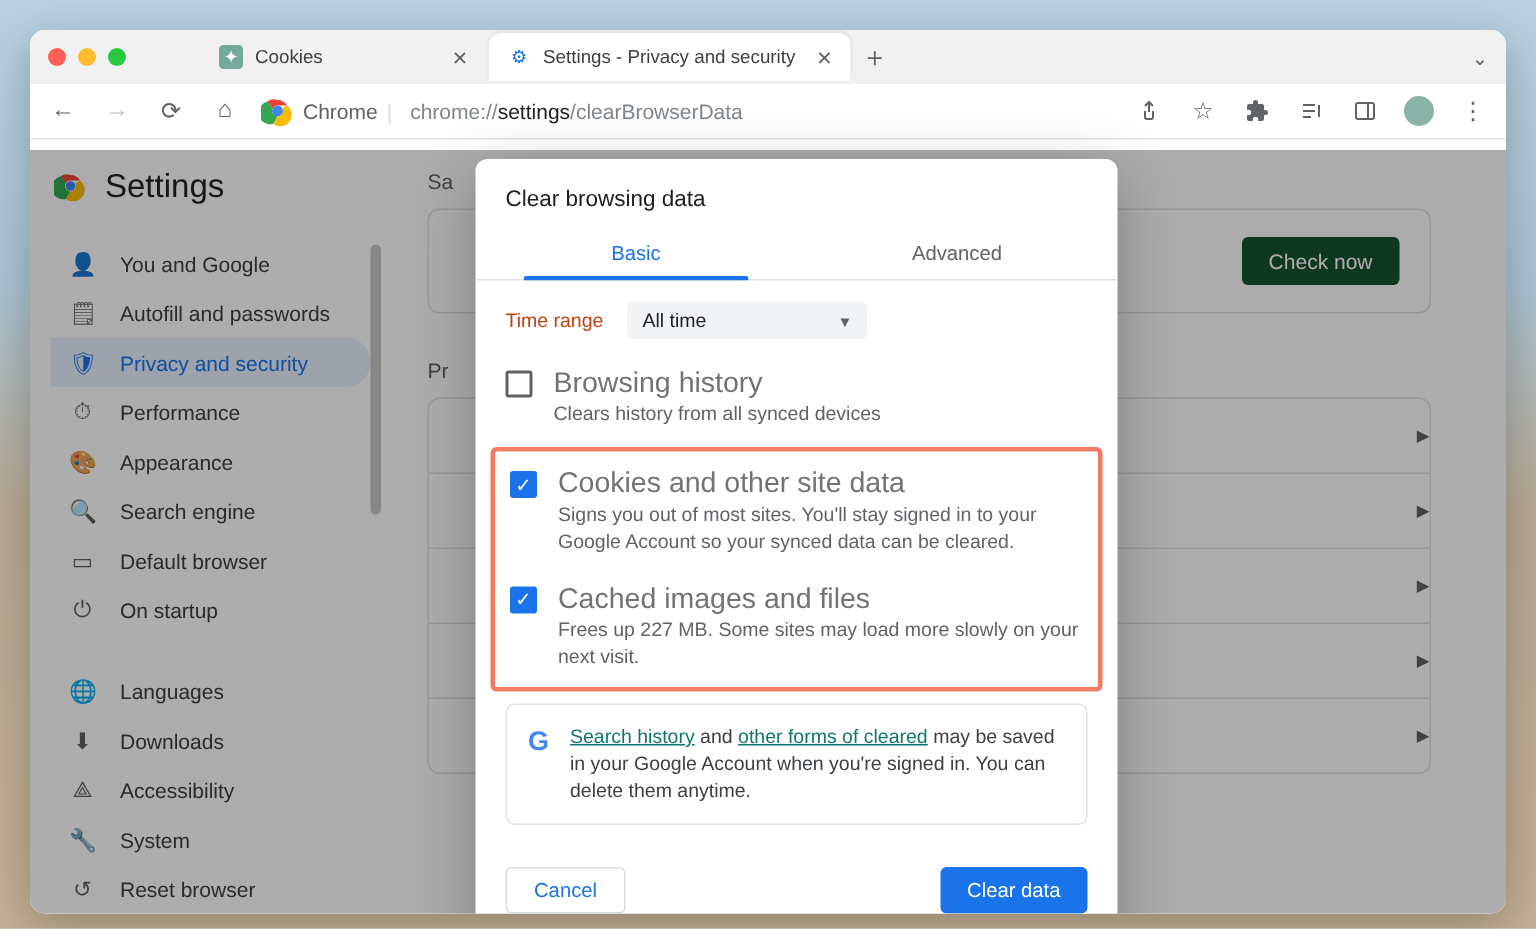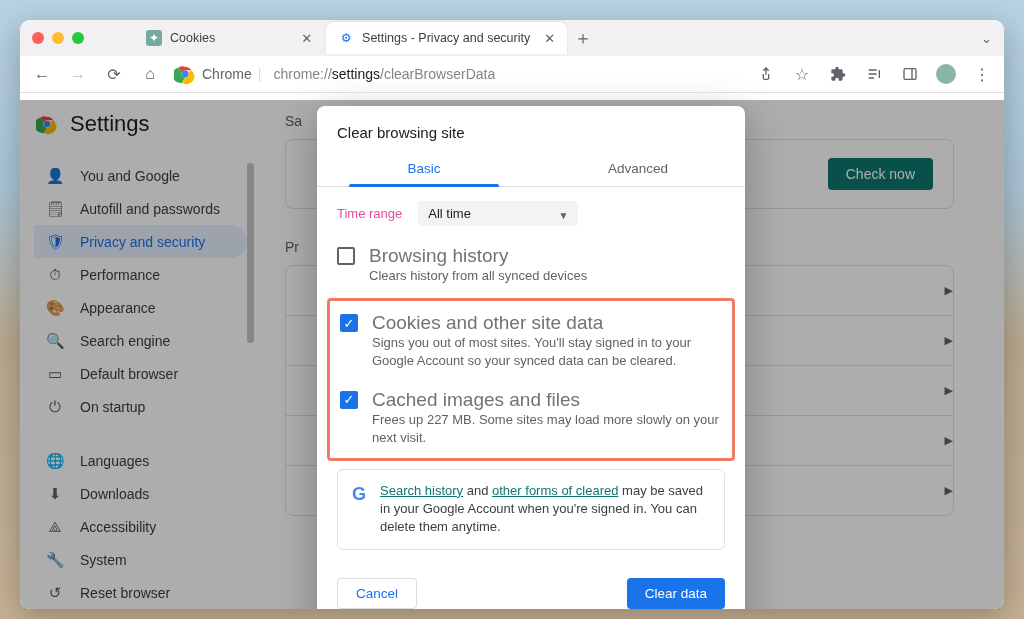--- a/index.html
+++ b/index.html
@@ -39,40 +39,40 @@
 .chrome-logo-s { width: 22px; height: 22px; }
 .s-title { font-size: 22px; font-weight: 500; color: #202124; }
 .s-nav { display: flex; flex-direction: column; }
 .s-nav-item { display: flex; align-items: center; gap: 16px; height: 33px; padding: 0 12px; font-size: 14px; color: #3c4043; border-radius: 0 20px 20px 0; position: relative; margin-right: 8px; }
 .s-nav-item.active { background: #e8f0fe; color: #1a73e8; font-weight: 500; }
 .s-nav-item .nav-icon { width: 18px; text-align: center; font-size: 15px; color: #5f6368; }
 .s-nav-item.active .nav-icon { color: #1a73e8; }
 .s-nav-divider { height: 1px; background: transparent; margin: 12px 0 8px 0; }
 .s-content { flex: 1; padding: 20px 50px 0 30px; font-size: 14px; color: #3c4043; position: relative; }
 .safety-card { background: #fff; border: 1px solid #e0e0e0; border-radius: 8px; padding: 18px 20px; display: flex; align-items: flex-start; justify-content: space-between; margin-bottom: 30px; }
-.check-now-btn { background: #0f766e; color: #fff; font-size: 14px; border: none; border-radius: 4px; padding: 8px 18px; font-weight: 500; }
+.check-now-btn { background: #14532d; color: #fff; font-size: 14px; border: none; border-radius: 4px; padding: 8px 18px; font-weight: 500; }
 .subheading { font-size: 14px; color: #5f6368; margin-bottom: 10px; }
 .arrow-row { border-top: 1px solid #e0e0e0; padding: 18px 0; display: flex; justify-content: flex-end; }
 .arrow-row .ar { color: #5f6368; font-size: 11px; }
 .scroll-track { position: absolute; right: 0; top: 0; bottom: 0; width: 10px; }
 .scroll-thumb { position: absolute; right: 1px; top: 4px; width: 7px; height: 180px; background: rgba(0,0,0,0.22); border-radius: 4px; }
 
 
 .dim { position: absolute; inset: 0; top: 80px; background: rgba(0,0,0,0.32); }
 
 
 .dialog { position: absolute; left: 297px; top: 86px; width: 428px; background: #fff; border-radius: 8px; box-shadow: 0 10px 40px rgba(0,0,0,0.28); font-size: 13px; color: #3c4043; }
 .dlg-pad { padding: 18px 0 0 0; }
 .dlg-title { font-size: 15px; font-weight: 500; padding: 0 20px 10px; color: #202124; }
 .dlg-tabs { display: flex; border-bottom: 1px solid #e0e0e0; }
 .dlg-tab { flex: 1; text-align: center; padding: 10px 0; font-size: 13.5px; font-weight: 500; color: #5f6368; position: relative; }
 .dlg-tab.active { color: #1a73e8; }
 .dlg-tab.active:after { content: ""; position: absolute; bottom: -1px; left: 15%; right: 15%; height: 0; border-bottom: 3px solid #1a73e8; border-radius: 2px 2px 0 0; }
 .dlg-range-row { display: flex; align-items: center; gap: 16px; padding: 14px 20px 10px; }
-.dlg-range-label { color: #ec4899; }
+.dlg-range-label { color: #c2410c; }
 .dlg-select { display: flex; align-items: flex-end; justify-content: space-between; width: 160px; padding: 5px 10px; border: none; background: #f1f3f4; border-radius: 4px; color: #202124; font-size: 13px; }
 .dlg-opt { display: flex; gap: 14px; padding: 9px 20px 9px 20px; align-items: flex-start; }
 .chk { width: 18px; height: 18px; border: 2px solid #5f6368; border-radius: 2px; margin-top: 2px; flex-shrink: 0; display: flex; align-items: center; justify-content: center; color: #fff; font-size: 13px; }
 .chk.checked { background: #1a73e8; border-color: #1a73e8; }
 .opt-body .opt-title { color: #737373; font-size: 19px; }
 .opt-body .opt-desc { color: #5f6368; font-size: 13px; line-height: 1.4; }
 .highlight-box { margin: 4px 10px 8px 10px; border: 3px solid #f27b63; border-radius: 4px; padding: 2px 0; }
 .highlight-box .dlg-opt { padding-left: 10px; padding-right: 10px; }
 .info-box { margin: 6px 20px 0; border: 1px solid #e0e0e0; border-radius: 6px; padding: 12px 14px; display: flex; gap: 14px; align-items: flex-start; font-size: 13px; color: #3c4043; line-height: 1.4; }
 .info-box a { color: #0f766e; }
@@ -260,21 +260,21 @@
             <span class="ar">▶</span>
           </div>
       </div>
     </div>
   </div>
 
   <div class="dim"></div>
 
   <div class="dialog">
     <div class="dlg-pad">
-      <div class="dlg-title">Clear browsing site</div>
+      <div class="dlg-title">Clear browsing data</div>
       <div class="dlg-tabs">
         <div class="dlg-tab active">Basic</div>
         <div class="dlg-tab">Advanced</div>
       </div>
       <div class="dlg-range-row">
         <span class="dlg-range-label">Time range</span>
         <div class="dlg-select">
           <span>All time</span>
           <span style="font-size:10px;color:#5f6368">▼</span>
         </div>

